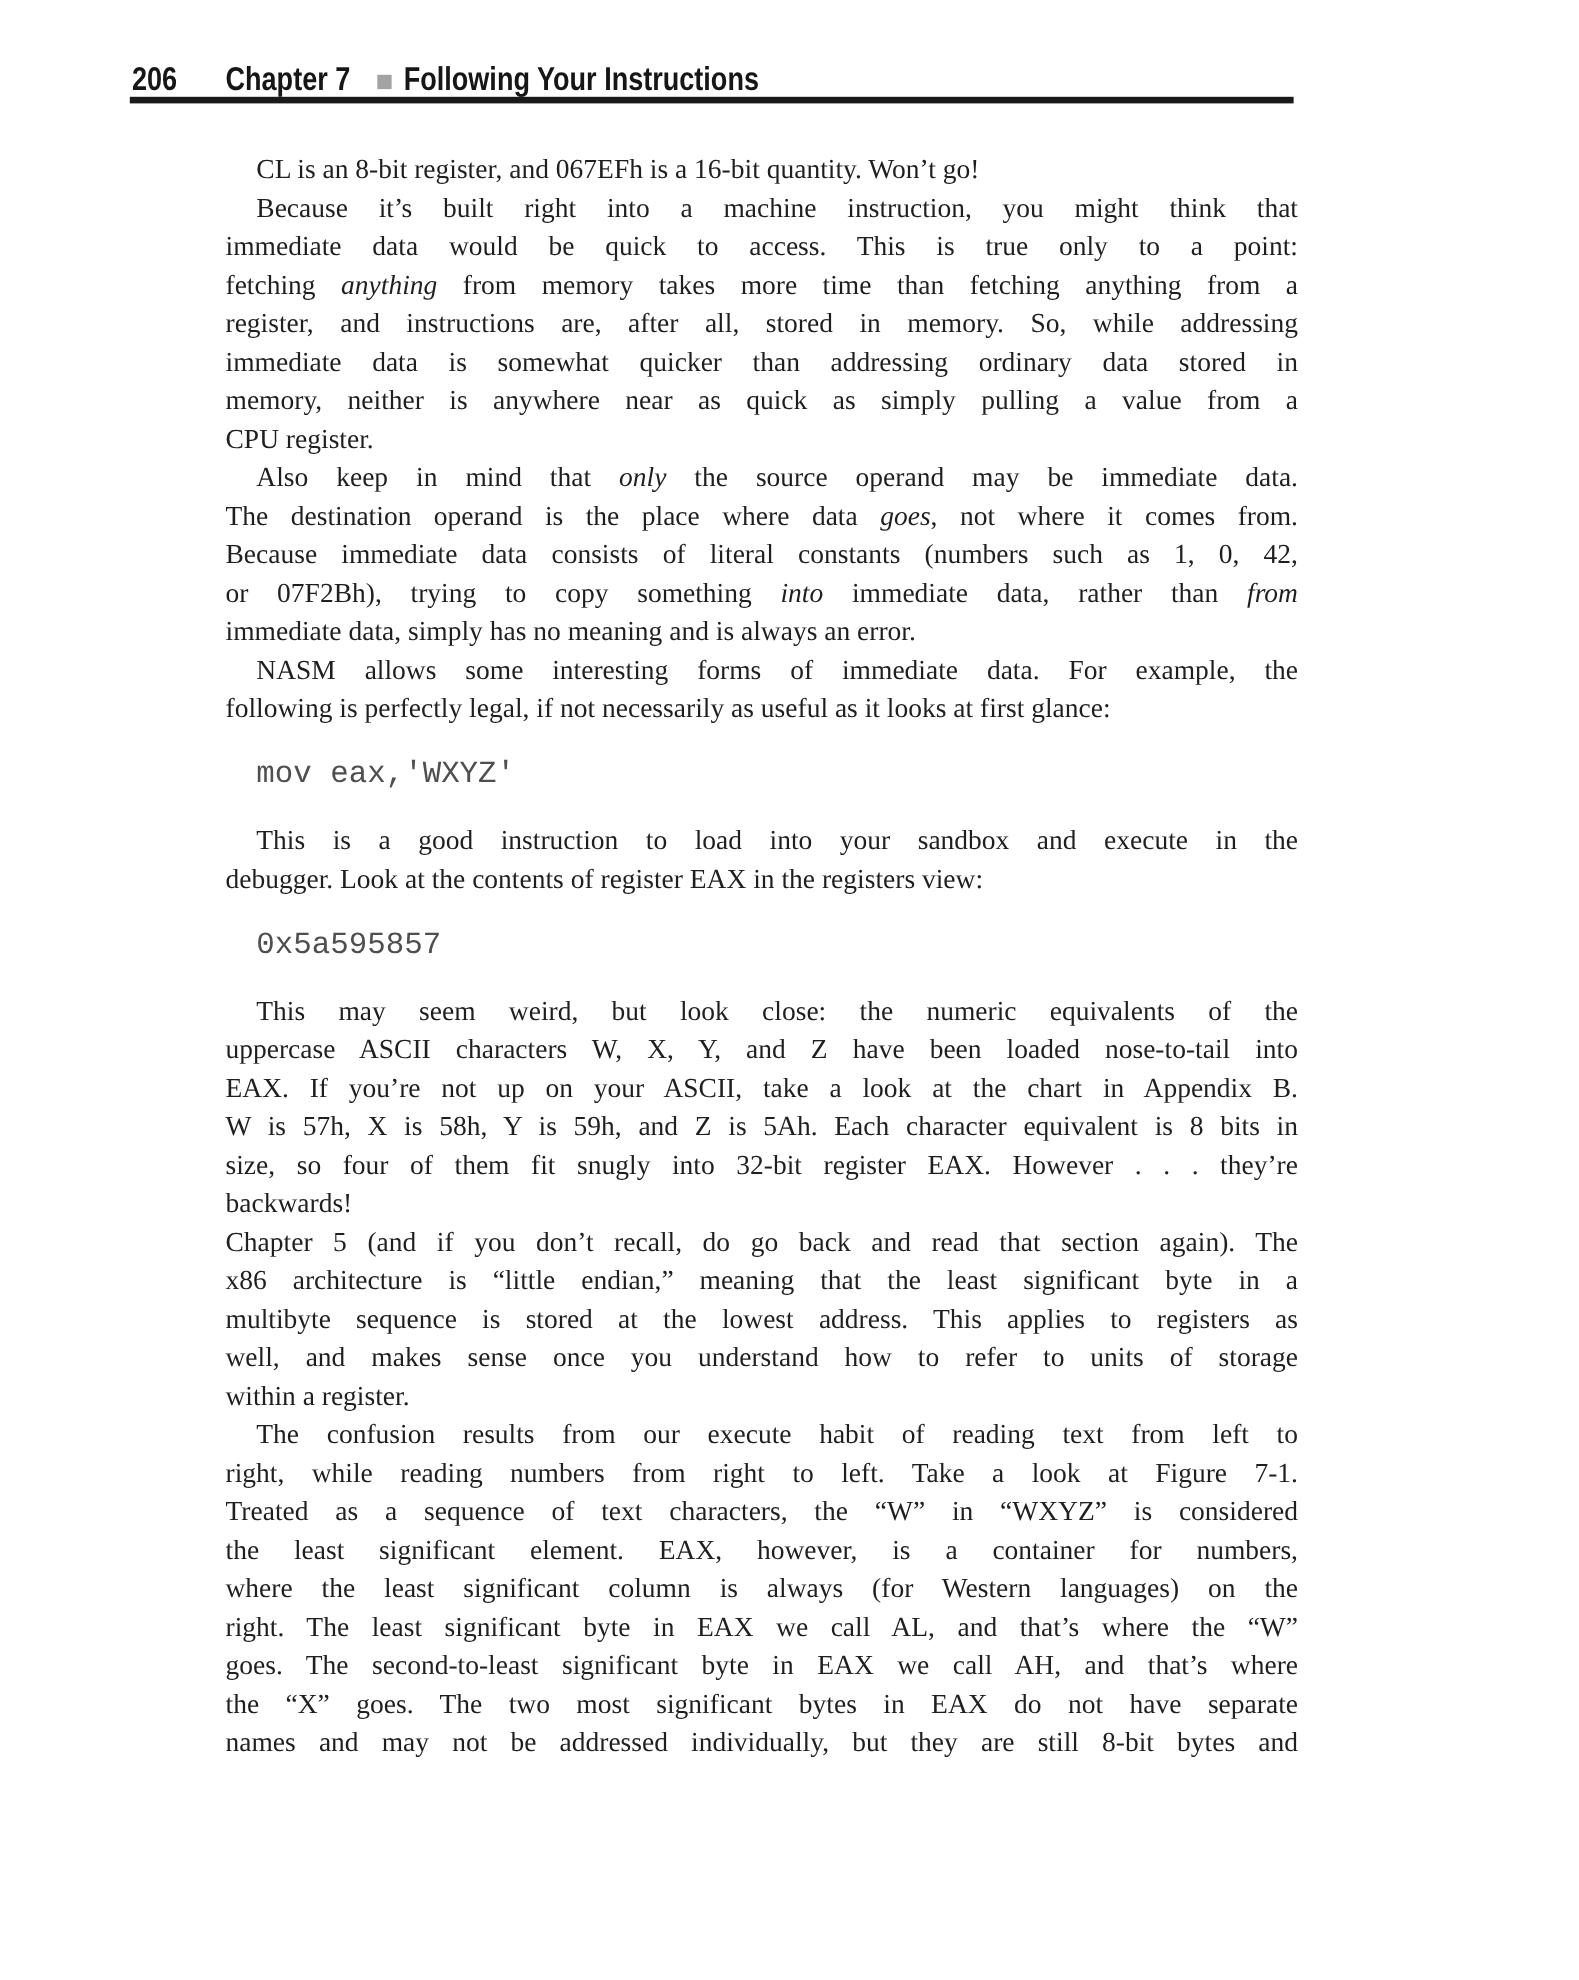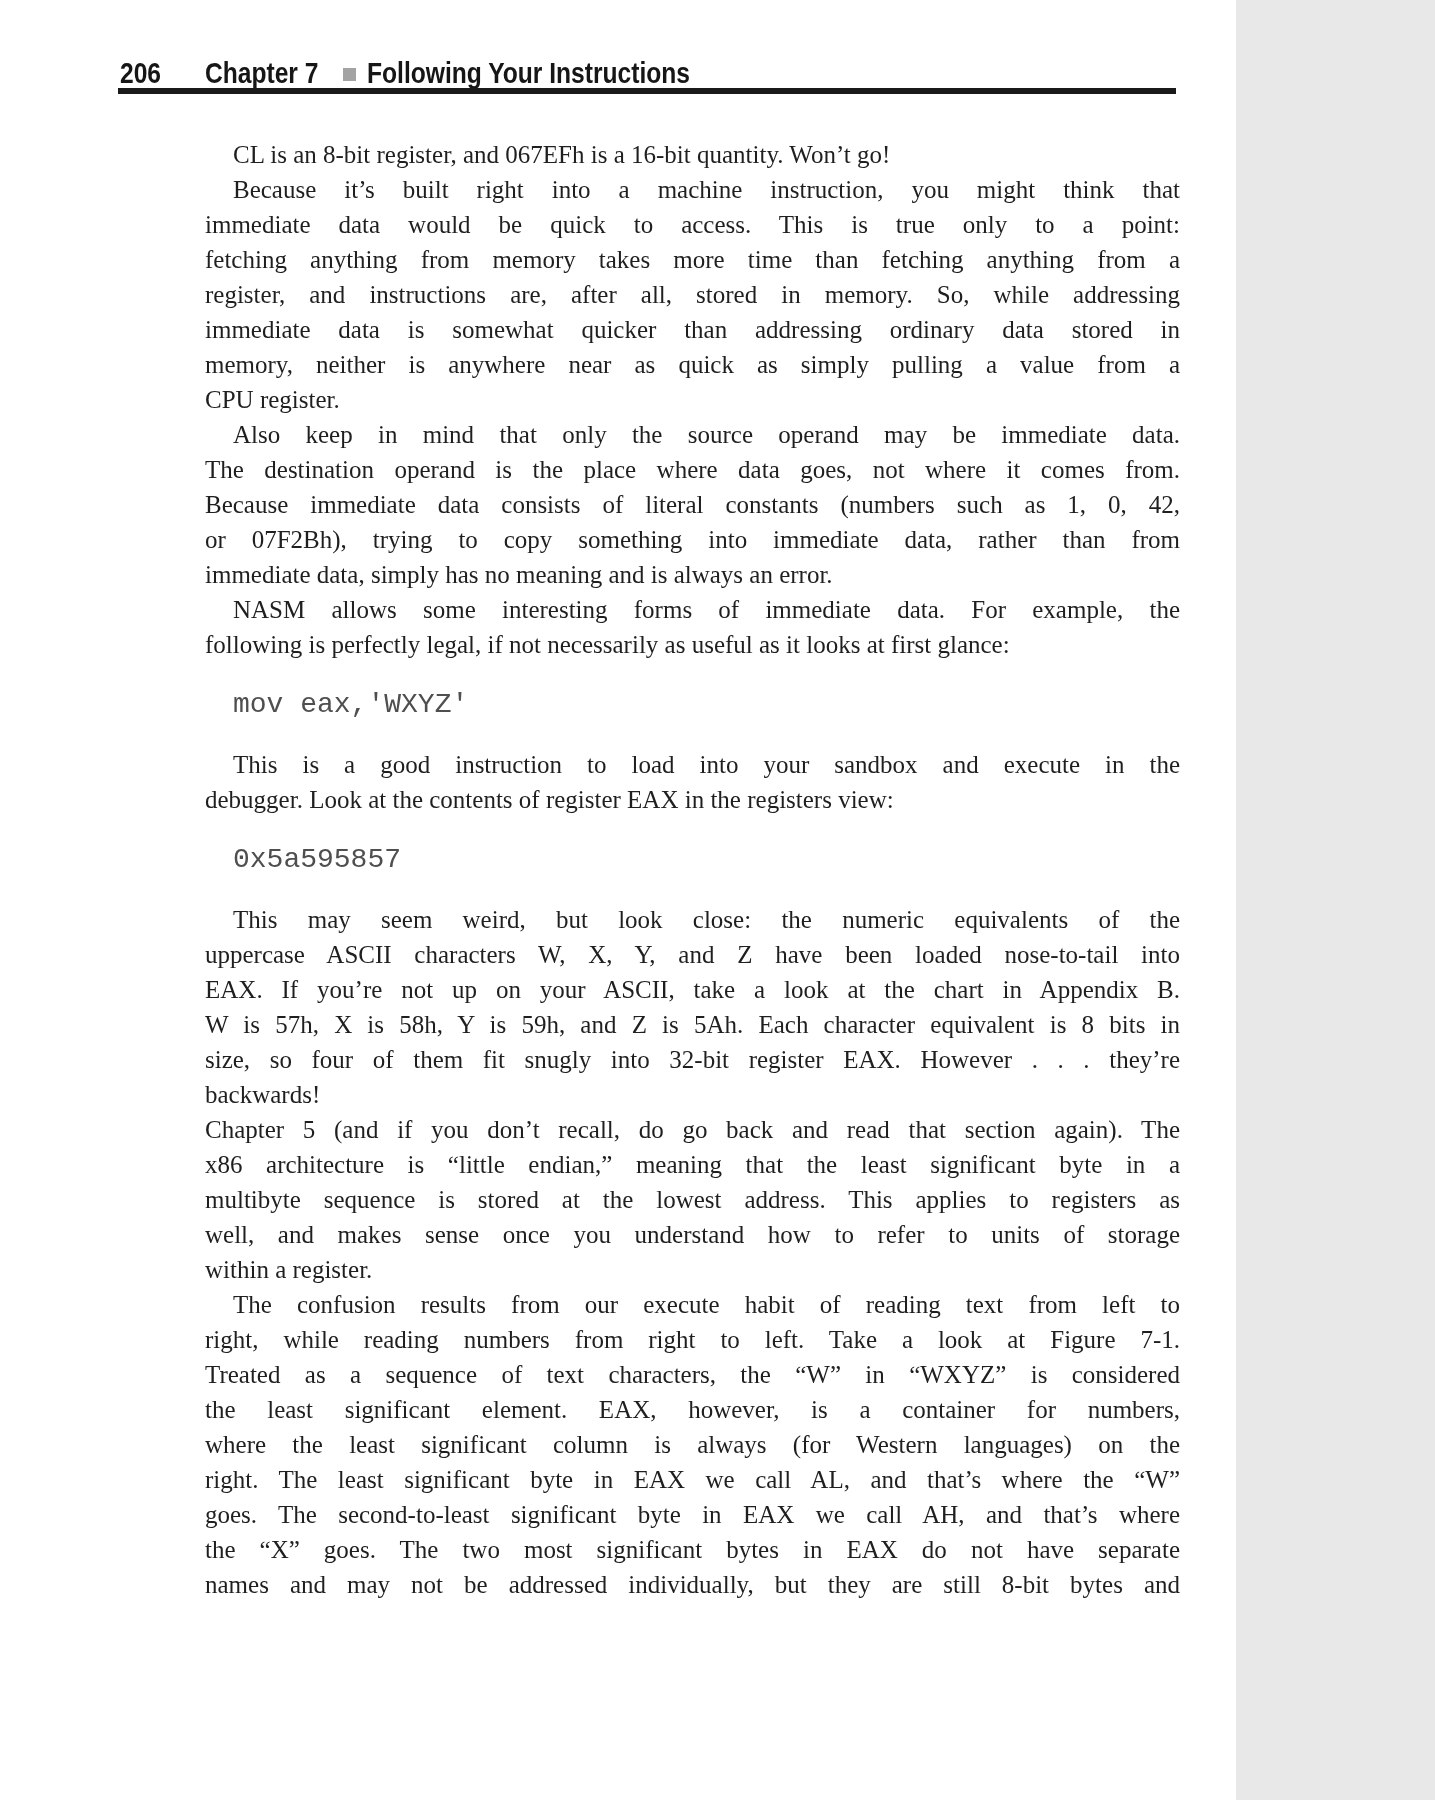--- a/index.html
+++ b/index.html
@@ -1,17 +1,17 @@
 <!DOCTYPE html>
 <html style="--page-bg: #ffffff; --header-text: #161616; --rule: #1a1a1a; --square: #a3a3a3; --body-text: #1f1f1f; --code-text: #4f4f4f;"><head>
 <meta charset="utf-8">
 <style>
   html,body { margin:0; padding:0; background:#e8e8e8; }
   .page {
-    position:relative; width:1236px; height:1800px;
+    position:relative; width:1435px; height:1800px;
     background:var(--page-bg,#fff); overflow:hidden;
     font-family:"Liberation Serif","DejaVu Serif",serif;
   }
   
   .hitem {
     position:absolute; top:58px; height:30px; line-height:30px;
     font-family:"Liberation Sans","DejaVu Sans",sans-serif;
     font-weight:bold; font-size:30px; color:var(--header-text,#161616);
     transform:scaleX(0.82); transform-origin:0 50%; white-space:nowrap;
     letter-spacing:0px;
@@ -30,21 +30,21 @@
   
   .body {
     position:absolute; left:205px; top:137px; width:975px;
     color:var(--body-text,#1f1f1f); font-size:25px;
   }
   .para { margin:0; padding:0; }
   .line { height:35px; line-height:35px; }
   .line.justify { text-align:justify; text-align-last:justify; }
   .line.left    { text-align:left; white-space:nowrap; }
   .line.indent  { padding-left:28px; }
-  .line .it { }
+  .line .it { font-style:italic; }
   .code-line {
     height:35px; line-height:35px; margin:25px 0;
     padding-left:28px; white-space:nowrap;
     font-family:Liberation Mono, monospace;
     font-size:28px; color:var(--code-text,#4f4f4f);
   }
 </style>
 </head>
 <body>
 

